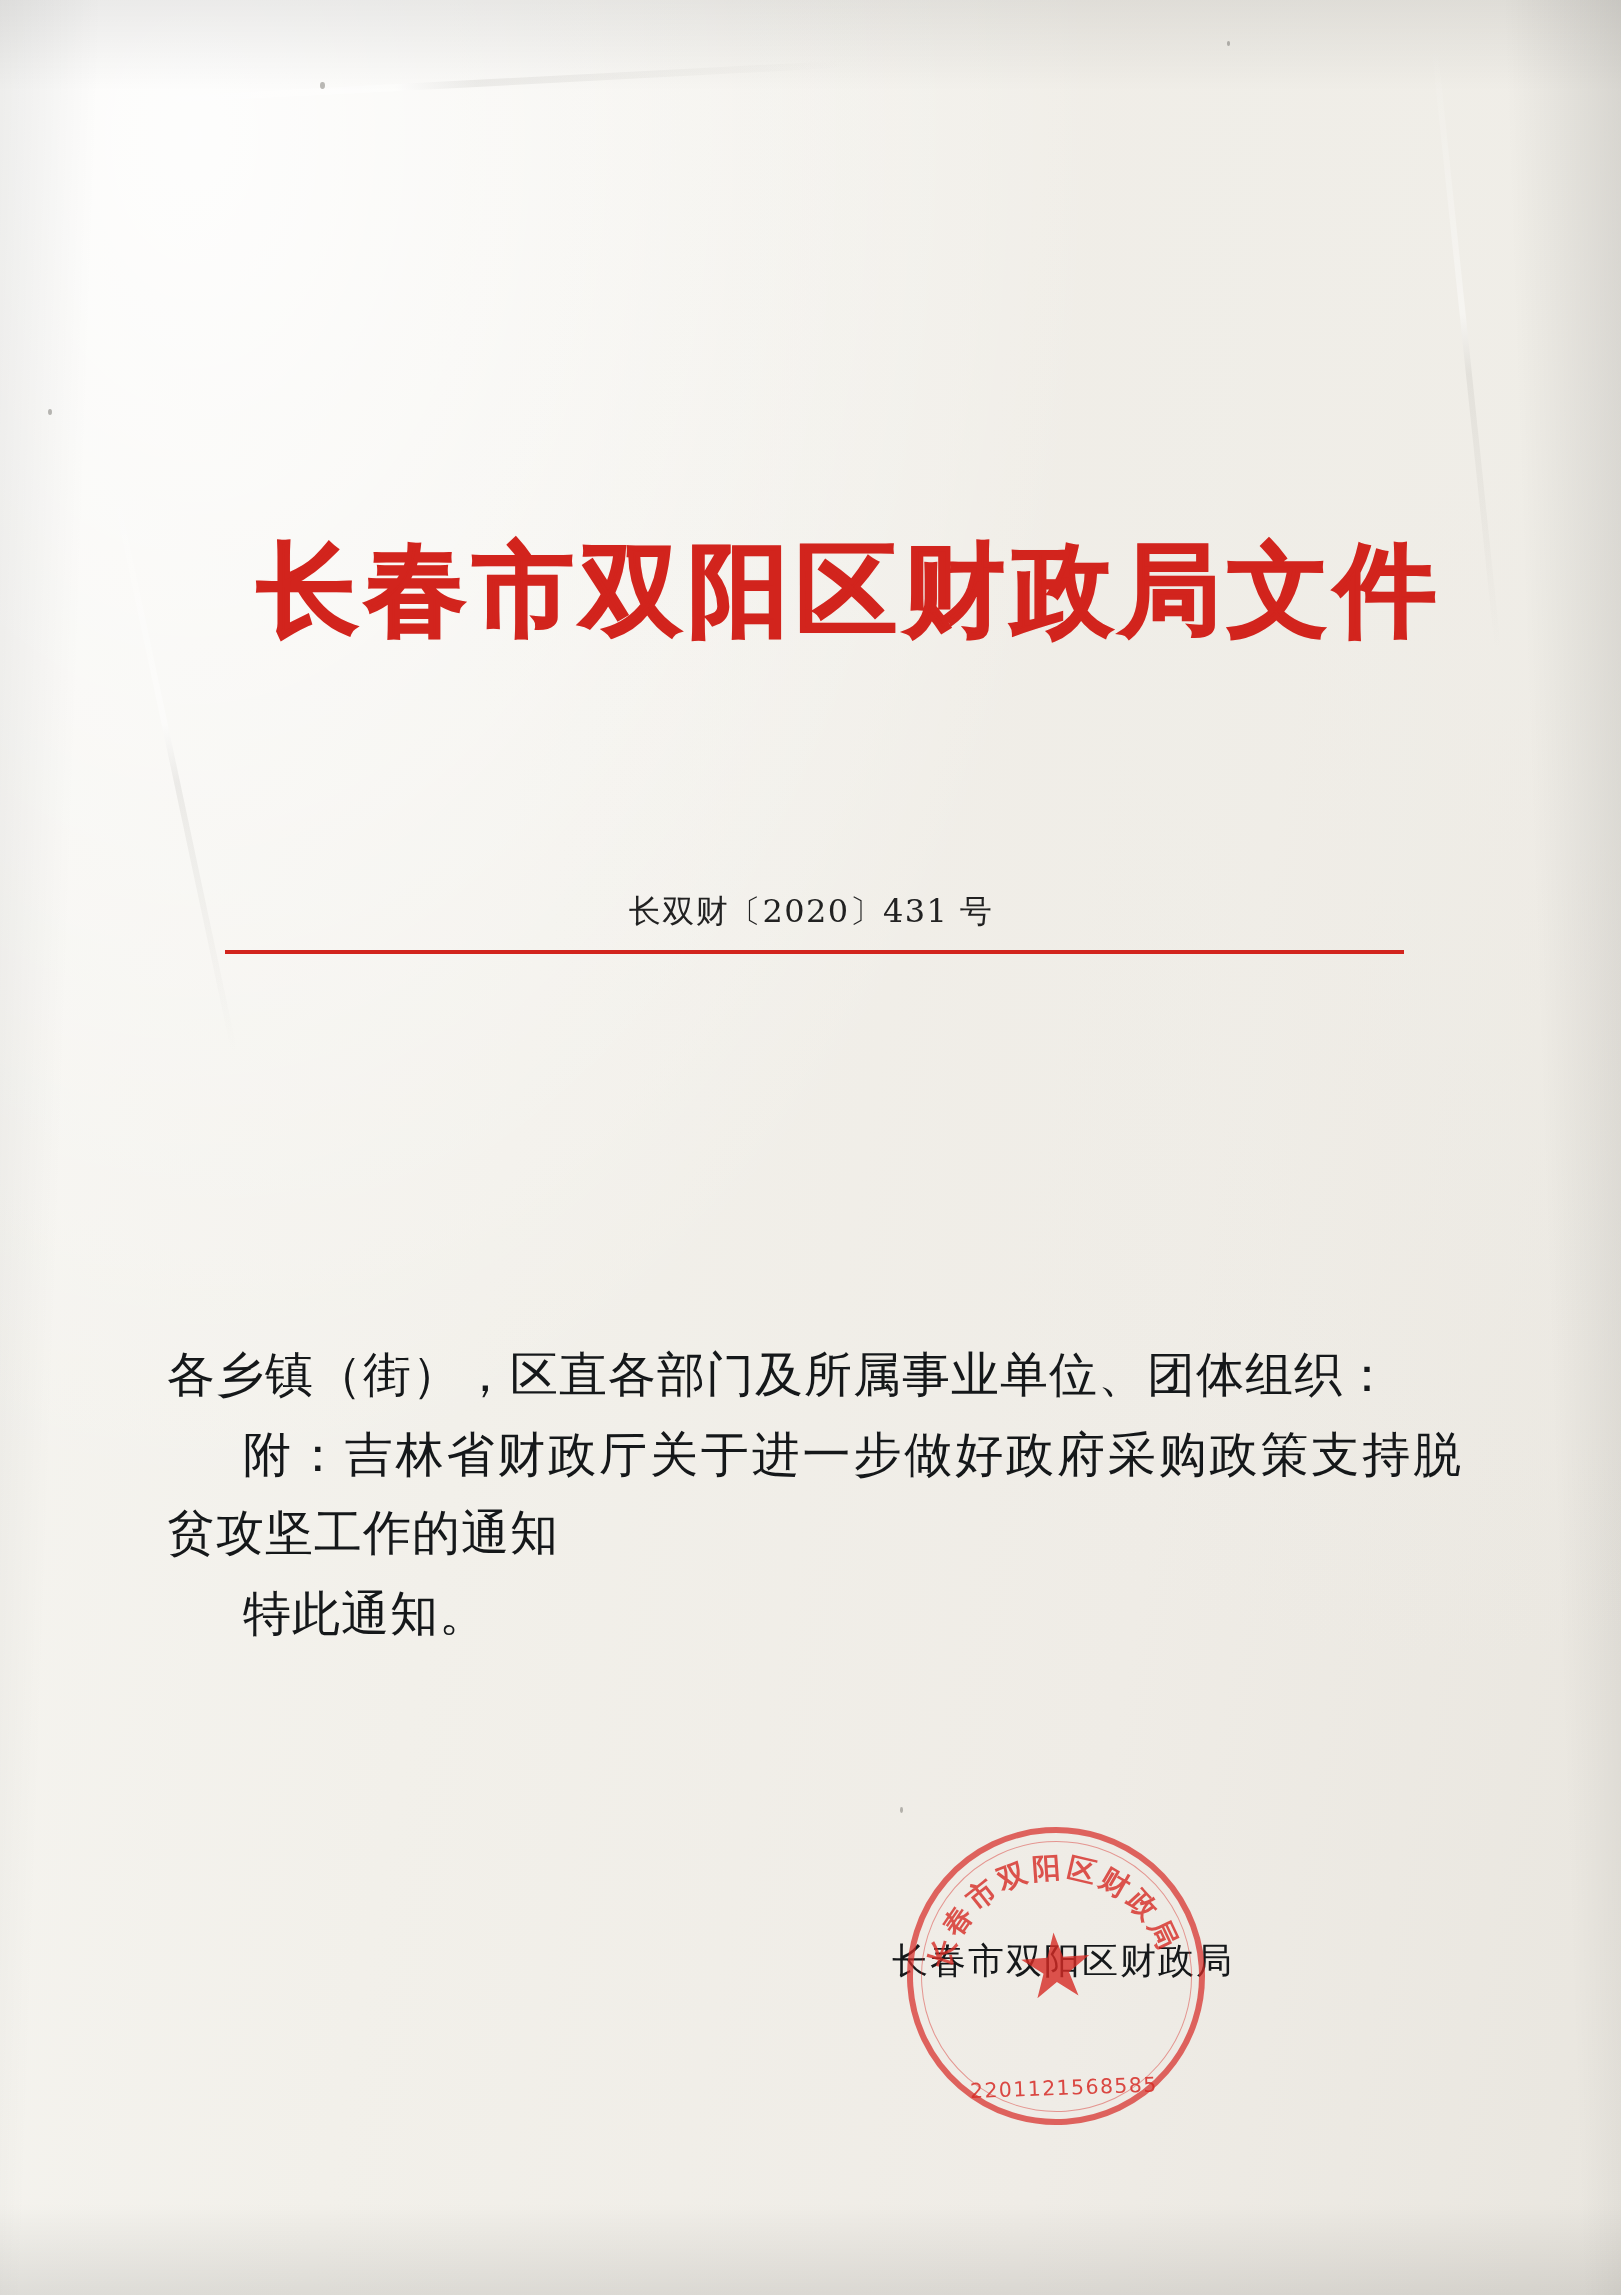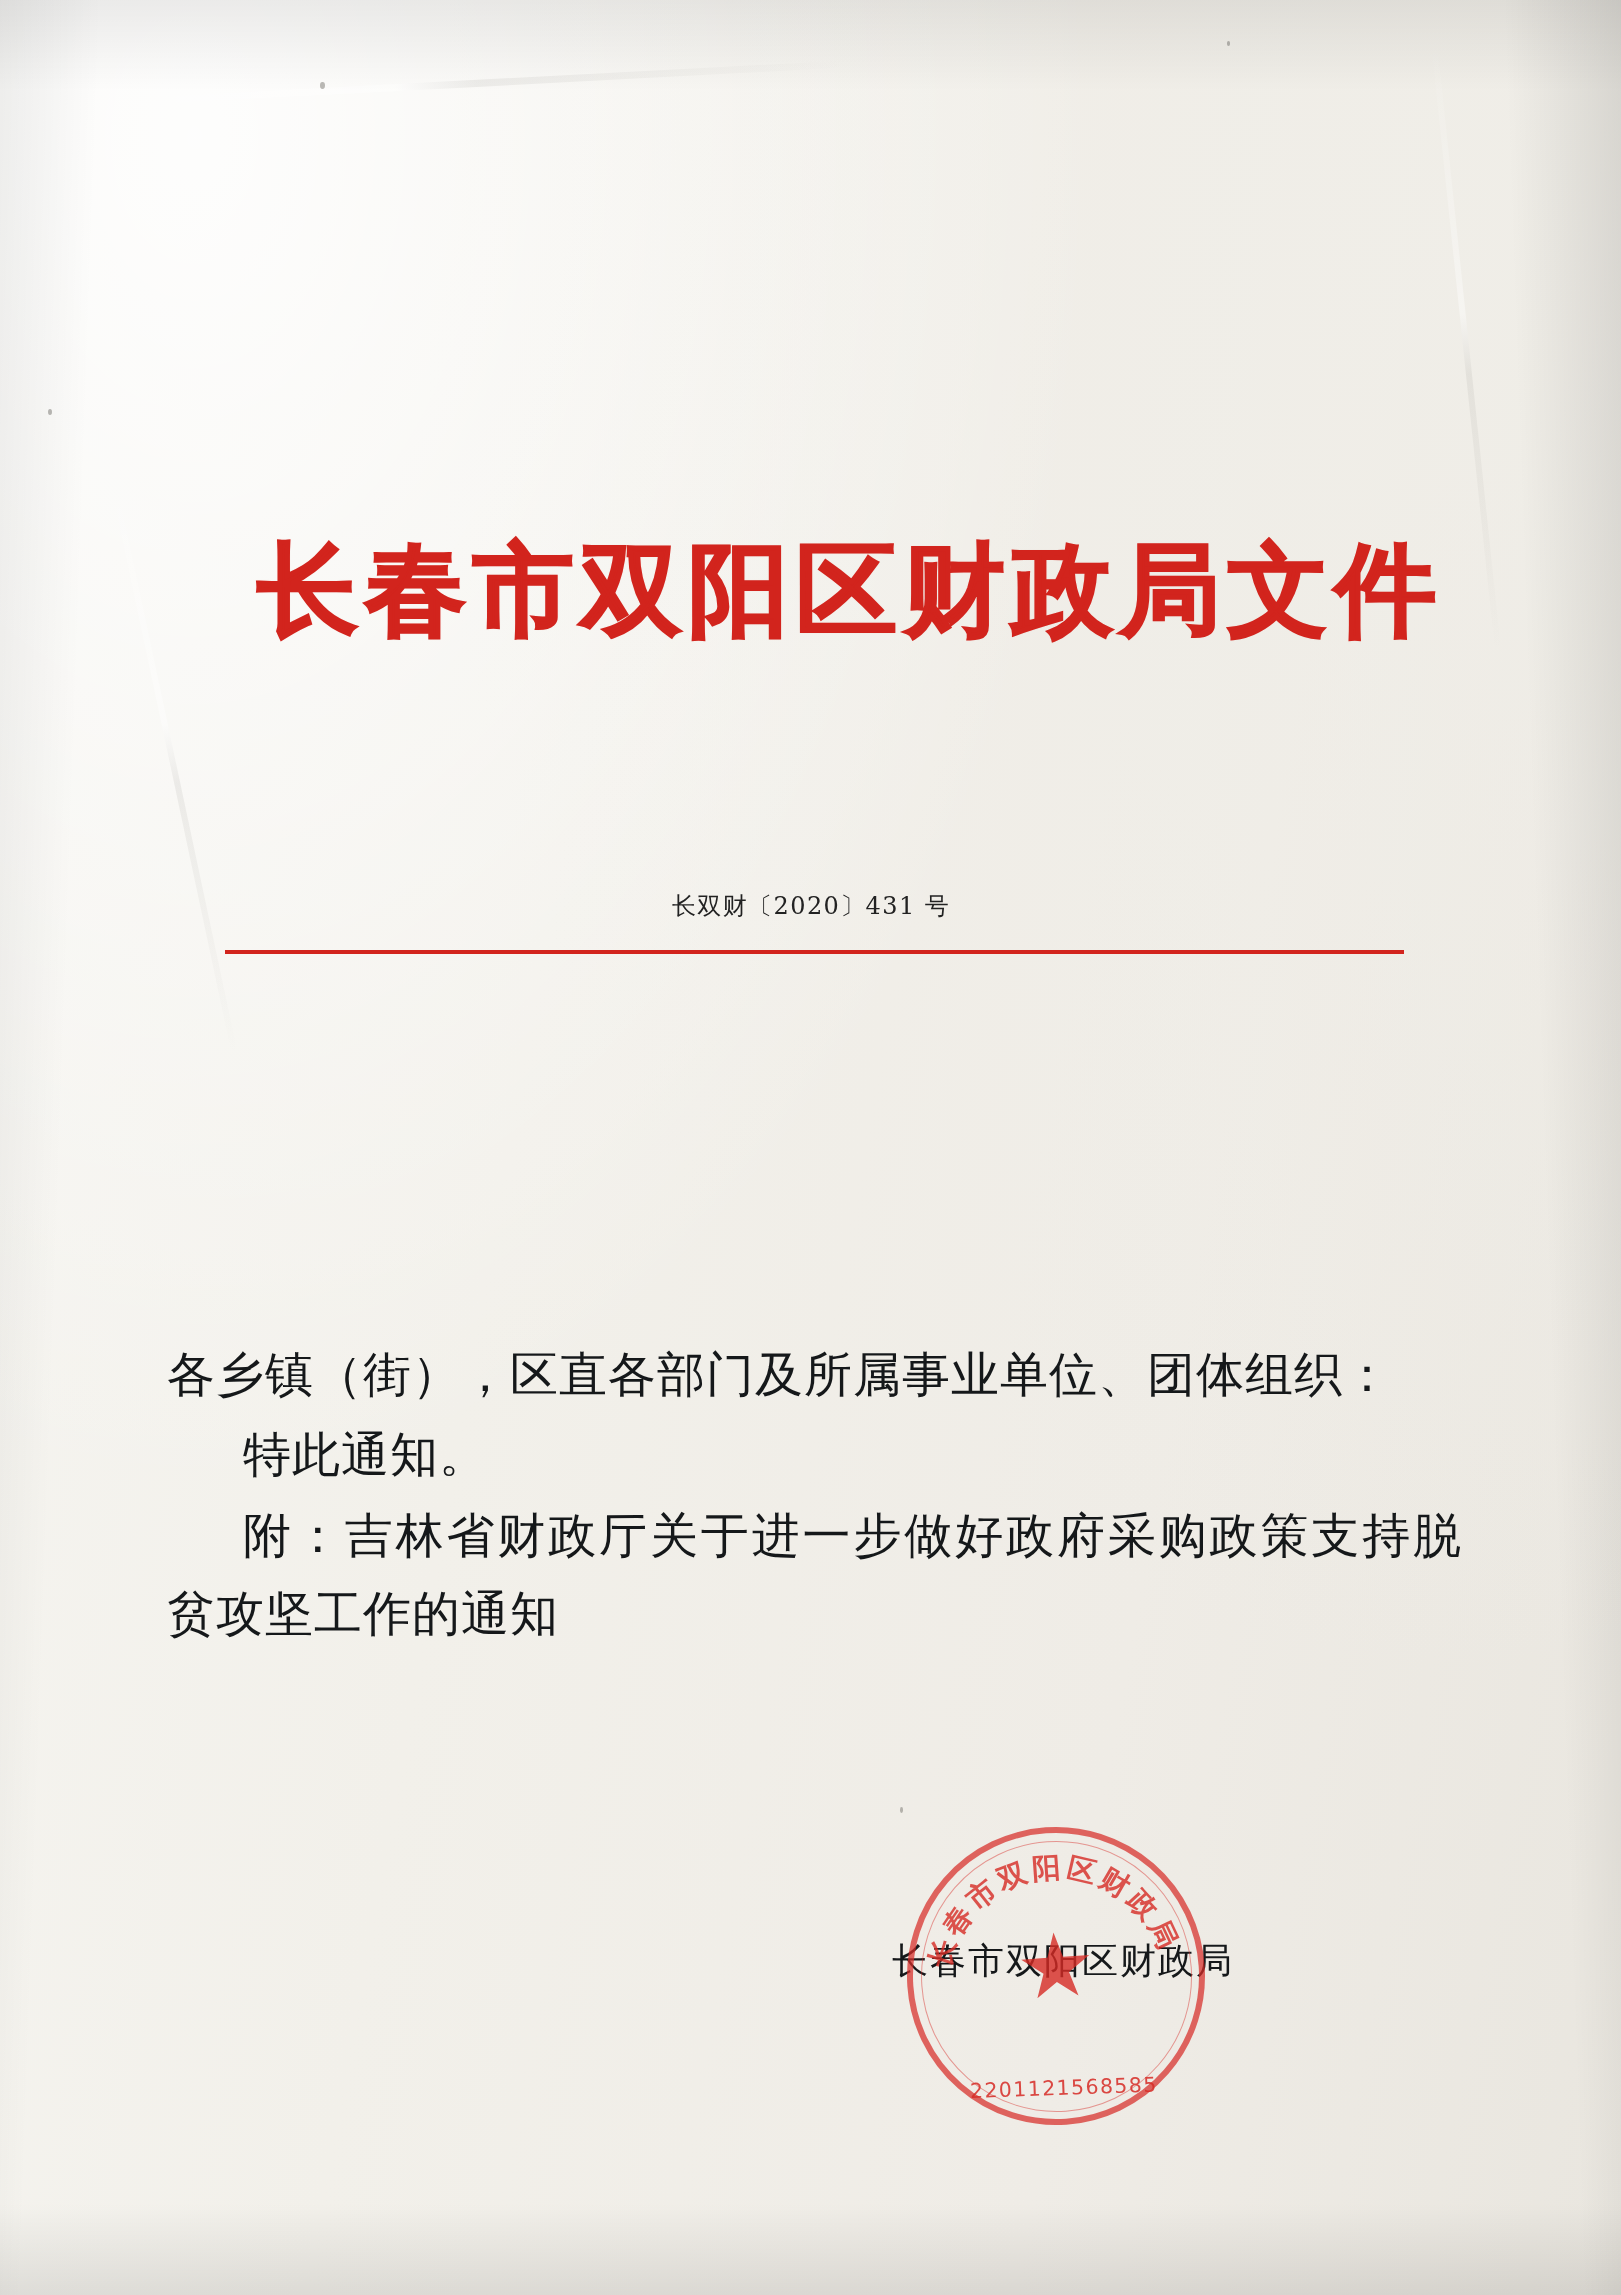--- a/index.html
+++ b/index.html
@@ -68,21 +68,21 @@
     margin-left: 39px;
     -webkit-text-stroke: 2px #d2241d;
   }
   
   .docnum {
     position: absolute;
     top: 890px;
     left: 0;
     width: 100%;
     text-align: center;
-    font-size: 24px;
+    font-size: 32px;
     letter-spacing: 1.4px;
     color: #222;
     font-family: "DejaVu Serif", "Liberation Serif", serif;
   }
   .redrule {
     position: absolute;
     top: 950px;
     left: 225px;
     width: 1179px;
     height: 4.1px;
@@ -214,22 +214,22 @@
 
     <div class="masthead">长春市双阳区财政局文件</div>
 
     <div class="docnum">长双财〔2020〕431 号</div>
 
     <div class="redrule"></div>
 
 
     <div class="body">
       <p>各乡镇（街），区直各部门及所属事业单位、团体组织：</p>
+      <p class="indent">附：吉林省财政厅关于进一步做好政府采购政策支持脱贫攻坚工作的通知</p>
       <p class="indent">特此通知。</p>
-      <p class="indent">附：吉林省财政厅关于进一步做好政府采购政策支持脱贫攻坚工作的通知</p>
     </div>
 
     <div class="signature">
       <div>长春市双阳区财政局</div>
     </div>
 
     <div class="seal">
       <div class="ring-inner"></div>
       <div class="arc-text">
         <svg viewBox="0 0 420 420">

